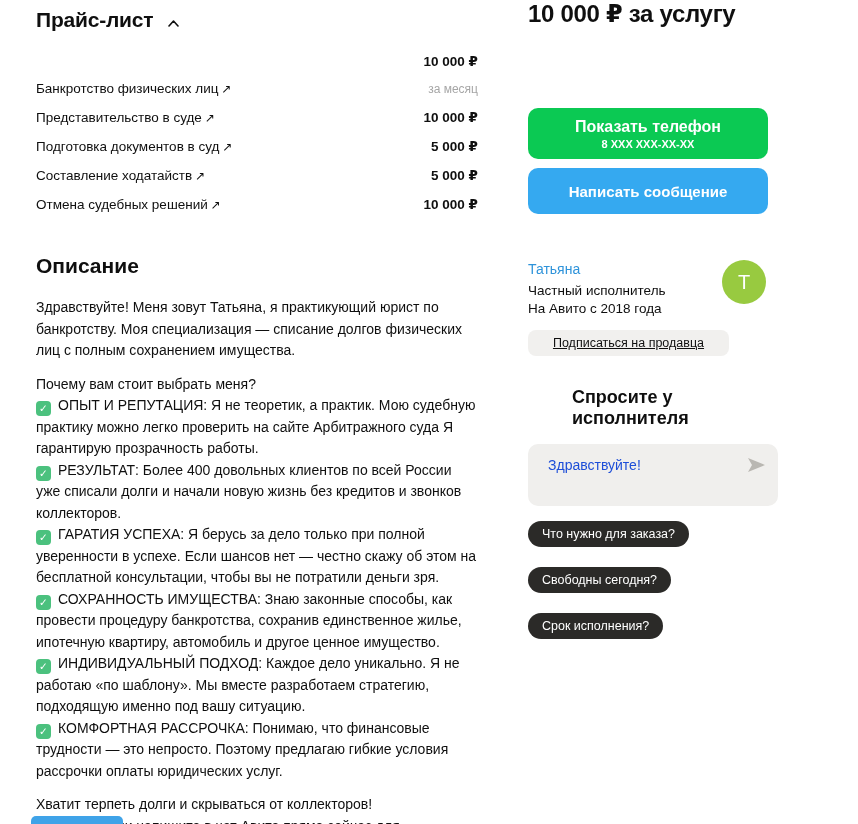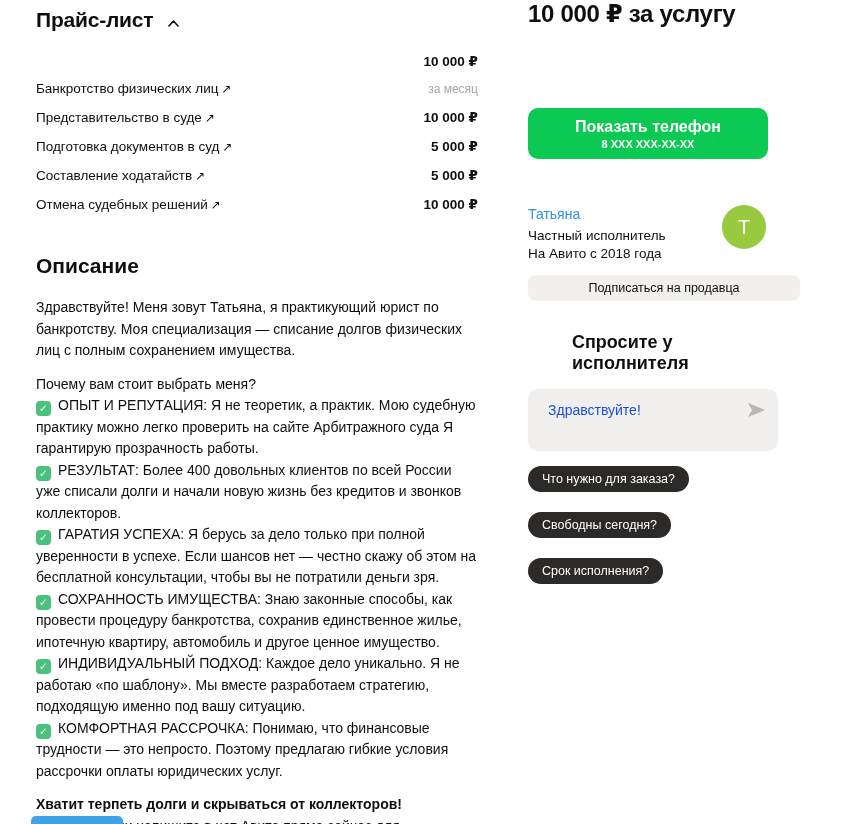--- a/index.html
+++ b/index.html
@@ -40,24 +40,24 @@
   .btn-phone-sub{font-size:11px;font-weight:600;margin-top:2px;}
   .btn-msg{margin-top:9px;height:46px;background:#35a9f0;font-size:15px;font-weight:600;}
 
   .seller{position:relative;margin-top:46px;width:240px;}
   .seller-name{display:inline-block;color:#2e93da;font-size:14px;font-weight:500;
                margin-bottom:5px;cursor:pointer;}
   .seller-line{font-size:13.5px;line-height:17.5px;color:#0f0f0f;}
   .avatar{position:absolute;right:2px;top:0;width:44px;height:44px;border-radius:50%;
           background:#98ca40;color:#fff;font-size:20px;font-weight:500;
           display:flex;align-items:center;justify-content:center;cursor:pointer;}
-  .subscribe{margin-top:13px;width:272px;height:26px;background:#f1f0ee;border:none;
+  .subscribe{margin-top:13px;width:201px;height:26px;background:#f1f0ee;border:none;
              border-radius:8px;font-size:12.5px;color:#0f0f0f;cursor:pointer;
              display:flex;align-items:center;justify-content:center;
-             font-family:"Liberation Sans",sans-serif;}
+             font-family:"Liberation Sans",sans-serif;text-decoration:underline;}
 
   .ask-title{font-size:18px;font-weight:700;margin-top:31px;margin-left:44px;}
   .ask-box{position:relative;margin-top:15px;width:250px;height:62px;background:#f0efed;
            border-radius:10px;}
   .ask-input{position:absolute;inset:0;background:transparent;border:none;resize:none;
              outline:none;padding:13px 40px 10px 20px;font-size:14px;color:#1d4ed8;
              font-family:"Liberation Sans",sans-serif;}
   .send-icon{position:absolute;right:12px;top:13px;cursor:pointer;}
 
   .chips{margin-top:15px;display:flex;flex-direction:column;align-items:flex-start;gap:20px;}
@@ -119,36 +119,39 @@
       <div class="bullets">
         <div class="bullet"><span class="check">✓</span><span>ОПЫТ И РЕПУТАЦИЯ: Я не теоретик, а практик. Мою судебную практику можно легко проверить на сайте Арбитражного суда Я гарантирую прозрачность работы.</span></div>
         <div class="bullet"><span class="check">✓</span><span>РЕЗУЛЬТАТ: Более 400 довольных клиентов по всей России уже списали долги и начали новую жизнь без кредитов и звонков коллекторов.</span></div>
         <div class="bullet"><span class="check">✓</span><span>ГАРАТИЯ УСПЕХА: Я берусь за дело только при полной уверенности в успехе. Если шансов нет — честно скажу об этом на бесплатной консультации, чтобы вы не потратили деньги зря.</span></div>
         <div class="bullet"><span class="check">✓</span><span>СОХРАННОСТЬ ИМУЩЕСТВА: Знаю законные способы, как провести процедуру банкротства, сохранив единственное жилье, ипотечную квартиру, автомобиль и другое ценное имущество.</span></div>
         <div class="bullet"><span class="check">✓</span><span>ИНДИВИДУАЛЬНЫЙ ПОДХОД: Каждое дело уникально. Я не работаю «по шаблону». Мы вместе разработаем стратегию, подходящую именно под вашу ситуацию.</span></div>
         <div class="bullet"><span class="check">✓</span><span>КОМФОРТНАЯ РАССРОЧКА: Понимаю, что финансовые трудности — это непросто. Поэтому предлагаю гибкие условия рассрочки оплаты юридических услуг.</span></div>
       </div>
 
       <p>
-        <span style="display:block;font-weight:bold;">Хватит терпеть долги и скрываться от коллекторов!</span>
+        <span style="display:block;">Хватит терпеть долги и скрываться от коллекторов!</span>
         <span style="display:block;">Позвоните или напишите в чат Авито прямо сейчас для бесплатной консультации. Обсудим вашу ситуацию и наметим план действий.</span>
       </p>
 
     </div>
   </div>
 
   <div class="right-col">
 
     <div class="price-heading">10 000 ₽ за услугу</div>
 
     <button class="btn btn-phone">
       <span class="btn-phone-label">Показать телефон</span>
       <span class="btn-phone-sub">8 XXX XXX-XX-XX</span>
     </button>
 
+    <button class="btn btn-msg">
+      <span>Написать сообщение</span>
+    </button>
 
     <div class="seller">
       <span class="seller-name">Татьяна</span>
       <div class="seller-line">Частный исполнитель</div>
       <div class="seller-line">На Авито с 2018 года</div>
       <div class="avatar">T</div>
       <button class="subscribe">
         <span>Подписаться на продавца</span>
       </button>
     </div>

